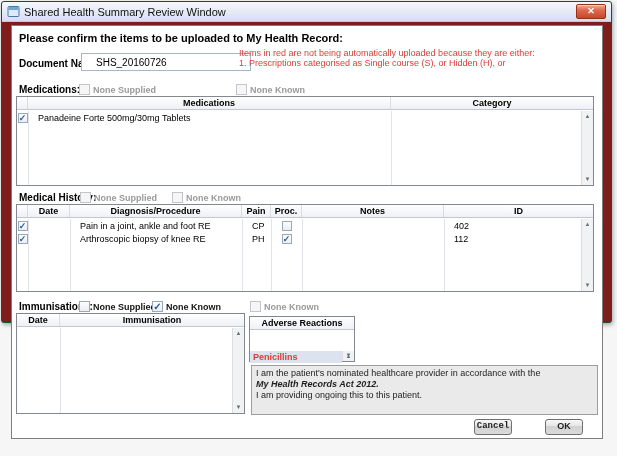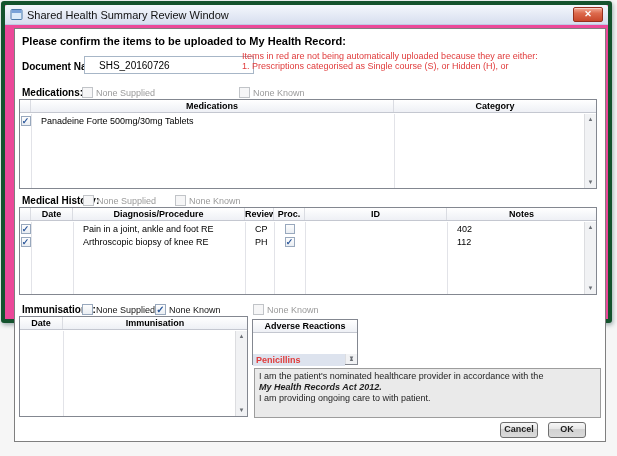--- a/index.html
+++ b/index.html
@@ -5,22 +5,22 @@
   * { box-sizing: border-box; margin: 0; padding: 0; }
   html,body { width:617px; height:456px; }
   body {
     font-family: "Liberation Sans", sans-serif;
     background:#f6f6f6;
     position:relative;
     overflow:hidden;
   }
   .dialog {
     position:absolute; left:1px; top:1px; width:611px; height:322px;
-    background:#ec4899;
-    border:4px solid #14532d;
+    background:#7f1d1d;
+    border:1px solid #14532d;
     border-radius:3px;
     box-shadow:1px 2px 4px rgba(50,80,85,.45);
   }
   .titlebar {
     position:absolute; left:0; top:0; right:0; height:20px;
     background:linear-gradient(#f4f7fc,#d7deef);
     border-bottom:1px solid #bfc9e4;
     border-radius:2px 2px 0 0;
     display:flex; align-items:center; padding:0 5px;
   }
@@ -50,21 +50,21 @@
 
   .cb {
     display:inline-block; width:11px; height:11px;
     border:1px solid #98a8bd;
     background:linear-gradient(#fdfdfd,#eaeef3);
     color:#2b579a; font-size:10px; line-height:9px; font-weight:bold; text-align:center;
     vertical-align:middle; cursor:default;
   }
   .cb.dis { border-color:#c1c4c8; background:#f6f6f7; }
   .cb.small { width:10px; height:10px; font-size:9px; line-height:8px; }
-  .cblabel { font-size:9px; font-weight:normal; color:#9a9a9a; white-space:nowrap; }
+  .cblabel { font-size:9px; font-weight:bold; color:#9a9a9a; white-space:nowrap; }
   .cblabel.on { color:#141414; }
 
   .tbl { position:absolute; background:#fff; border:1px solid #838790; }
   .hdr {
     display:grid; height:13px;
     background:linear-gradient(#ffffff,#eef0f5);
     border-bottom:1px solid #c4c7d0;
     font-size:9px; font-weight:bold; color:#000;
   }
   .hdr > div { border-right:1px solid #dadce2; text-align:center; line-height:12px; overflow:hidden; white-space:nowrap; }
@@ -173,24 +173,24 @@
     <span class="abs cb dis" style="left:68px; top:166px;"></span>
     <span class="abs cblabel" style="left:82px; top:167px;">None Supplied</span>
     <span class="abs cb dis" style="left:160px; top:166px;"></span>
     <span class="abs cblabel" style="left:174px; top:167px;">None Known</span>
 
     <div class="tbl" style="left:4px; top:178px; width:578px; height:88px;">
       <div class="hdr g-mh">
         <div></div>
         <div>Date</div>
         <div>Diagnosis/Procedure</div>
-        <div>Review</div>
+        <div>Pain</div>
         <div>Proc.</div>
+        <div>Notes</div>
         <div>ID</div>
-        <div>Notes</div>
       </div>
       <div class="tbody">
         <div class="vline" style="left:11px;"></div>
         <div class="vline" style="left:53px;"></div>
         <div class="vline" style="left:225px;"></div>
         <div class="vline" style="left:254px;"></div>
         <div class="vline" style="left:285px;"></div>
         <div class="vline" style="left:427px;"></div>
         <div class="trow g-mh">
           <div class="c-cb"><span class="cb small">✓</span></div>
@@ -247,20 +247,20 @@
         <div class="vscroll" style="width:12px;">
           <span class="sarr up">▲</span>
           <span class="sarr down">▼</span>
         </div>
       </div>
     </div>
 
     <div class="decl">
       <div>I am the patient's nominated healthcare provider in accordance with the</div>
       <div class="act">My Health Records Act 2012.</div>
-      <div>I am providing ongoing care to with patient.</div>
-    </div>
-
-    <div class="btn" style="left:485px; top:393px;">Cancel</div>
+      <div>I am providing ongoing this to this patient.</div>
+    </div>
+
+    <div class="btn" style="left:462px; top:393px;font-family:Liberation Mono, monospace;">Cancel</div>
     <div class="btn" style="left:533px; top:393px;">OK</div>
 
   </div>
 </div>
 
 </body></html>

